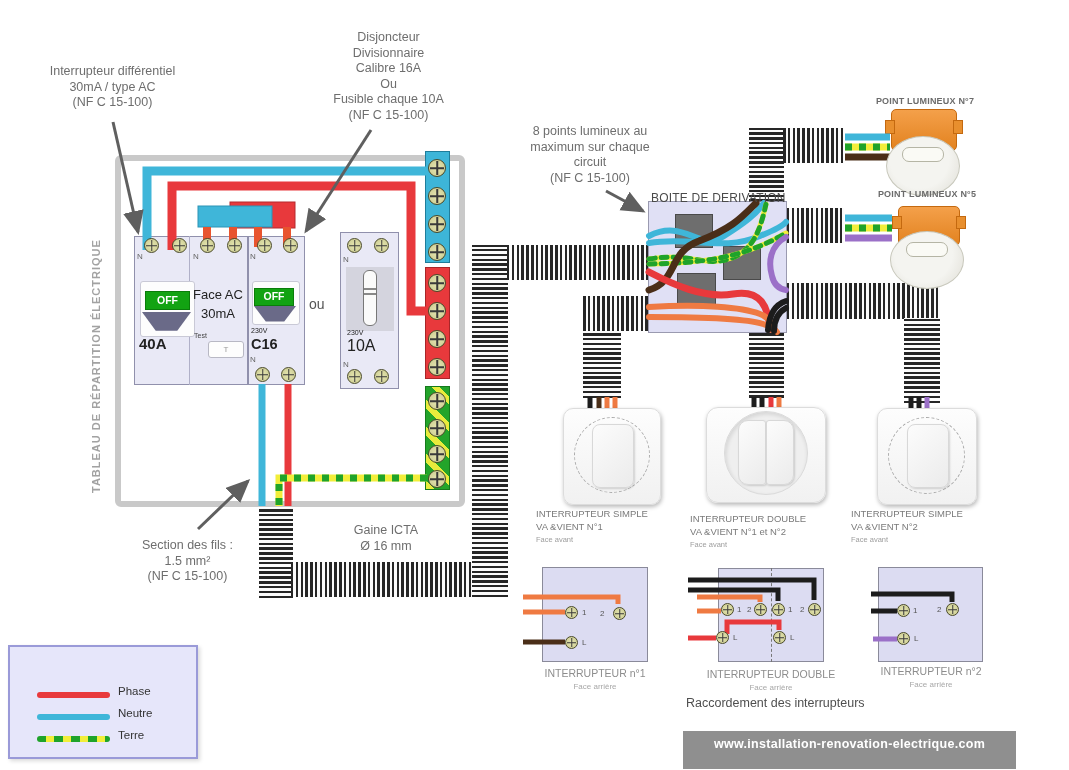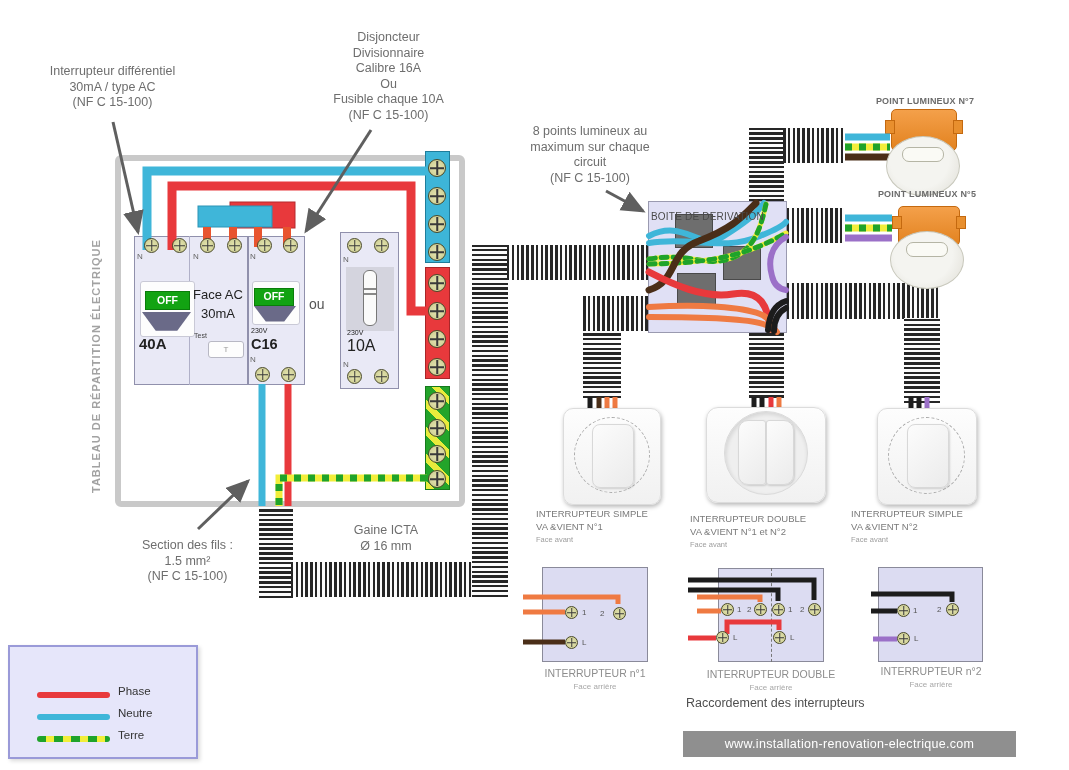--- a/index.html
+++ b/index.html
@@ -73,22 +73,22 @@
   .blab{position:absolute;width:140px;text-align:center;z-index:6;color:#8d8d8d;
         font-size:10.5px;line-height:13px;}
   .blab .small{font-size:8px;color:#a8a8a8;}
   .term{position:absolute;font-size:8px;color:#555;z-index:5;}
   
   .legend{position:absolute;left:8px;top:645px;width:190px;height:114px;background:#e6e6fa;
           border:2px solid #9a9ad8;box-shadow:2px 2px 4px rgba(0,0,0,.15);z-index:6;box-sizing:border-box;}
   .legtitle{position:absolute;left:8px;top:9px;font-size:11.5px;font-weight:bold;color:#16163e;letter-spacing:.2px;}
   .legline{position:absolute;left:27px;width:73px;height:6px;border-radius:3px;}
   .leglab{position:absolute;left:108px;font-size:11.5px;color:#333;}
-  .banner{position:absolute;left:683px;top:731px;width:333px;height:26px;background:#8f8f8f;
-          color:#fff;font-weight:normal;font-size:12.5px;text-align:center;line-height:26px;
+  .banner{position:absolute;left:683px;top:731px;width:333px;height:38px;background:#8f8f8f;
+          color:#fff;font-weight:bold;font-size:12.5px;text-align:center;line-height:26px;
           letter-spacing:.3px;z-index:6;}
   .caption{position:absolute;left:686px;top:696px;font-size:12.5px;color:#4f4f4f;z-index:6;}
   svg.wires{position:absolute;left:0;top:0;z-index:3;pointer-events:none;}
 </style>
 </head>
 <body>
 
 <div class="note" style="left:25px;top:64px;width:175px;">
   <div>Interrupteur différentiel</div>
   <div>30mA / type AC</div>
@@ -189,21 +189,21 @@
 <div class="cond-h" style="left:507px;top:245px;width:143px;height:35px;"></div>
 <div class="cond-h" style="left:583px;top:296px;width:66px;height:35px;"></div>
 <div class="cond-v" style="left:583px;top:331px;width:38px;height:67px;"></div>
 <div class="cond-v" style="left:749px;top:333px;width:35px;height:65px;"></div>
 <div class="cond-v" style="left:749px;top:128px;width:35px;height:74px;"></div>
 <div class="cond-h" style="left:783px;top:128px;width:61px;height:35px;"></div>
 <div class="cond-h" style="left:787px;top:208px;width:57px;height:35px;"></div>
 <div class="cond-h" style="left:787px;top:283px;width:153px;height:36px;"></div>
 <div class="cond-v" style="left:904px;top:318px;width:36px;height:85px;"></div>
 
-<div class="tinylab" style="left:651px;top:191px;font-size:10px;color:#4a4a4a;letter-spacing:.2px;margin-top:20px;">BOITE DE DERIVATION</div>
+<div class="tinylab" style="left:651px;top:191px;font-size:12px;color:#4a4a4a;letter-spacing:.2px;">BOITE DE DERIVATION</div>
 <div class="jbox"></div>
 <div class="wago" style="left:675px;top:214px;width:36px;height:32px;"></div>
 <div class="wago" style="left:723px;top:246px;width:36px;height:32px;"></div>
 <div class="wago" style="left:677px;top:273px;width:37px;height:31px;"></div>
 
 <div class="pllabel" style="left:850px;top:96px;">POINT LUMINEUX N°7</div>
 <div class="dclbox" style="left:891px;top:109px;width:64px;height:40px;"></div>
 <div class="dcltab" style="left:885px;top:120px;width:8px;height:12px;"></div>
 <div class="dcltab" style="left:953px;top:120px;width:8px;height:12px;"></div>
 <div class="dclplate" style="left:886px;top:136px;width:72px;height:58px;"></div>

